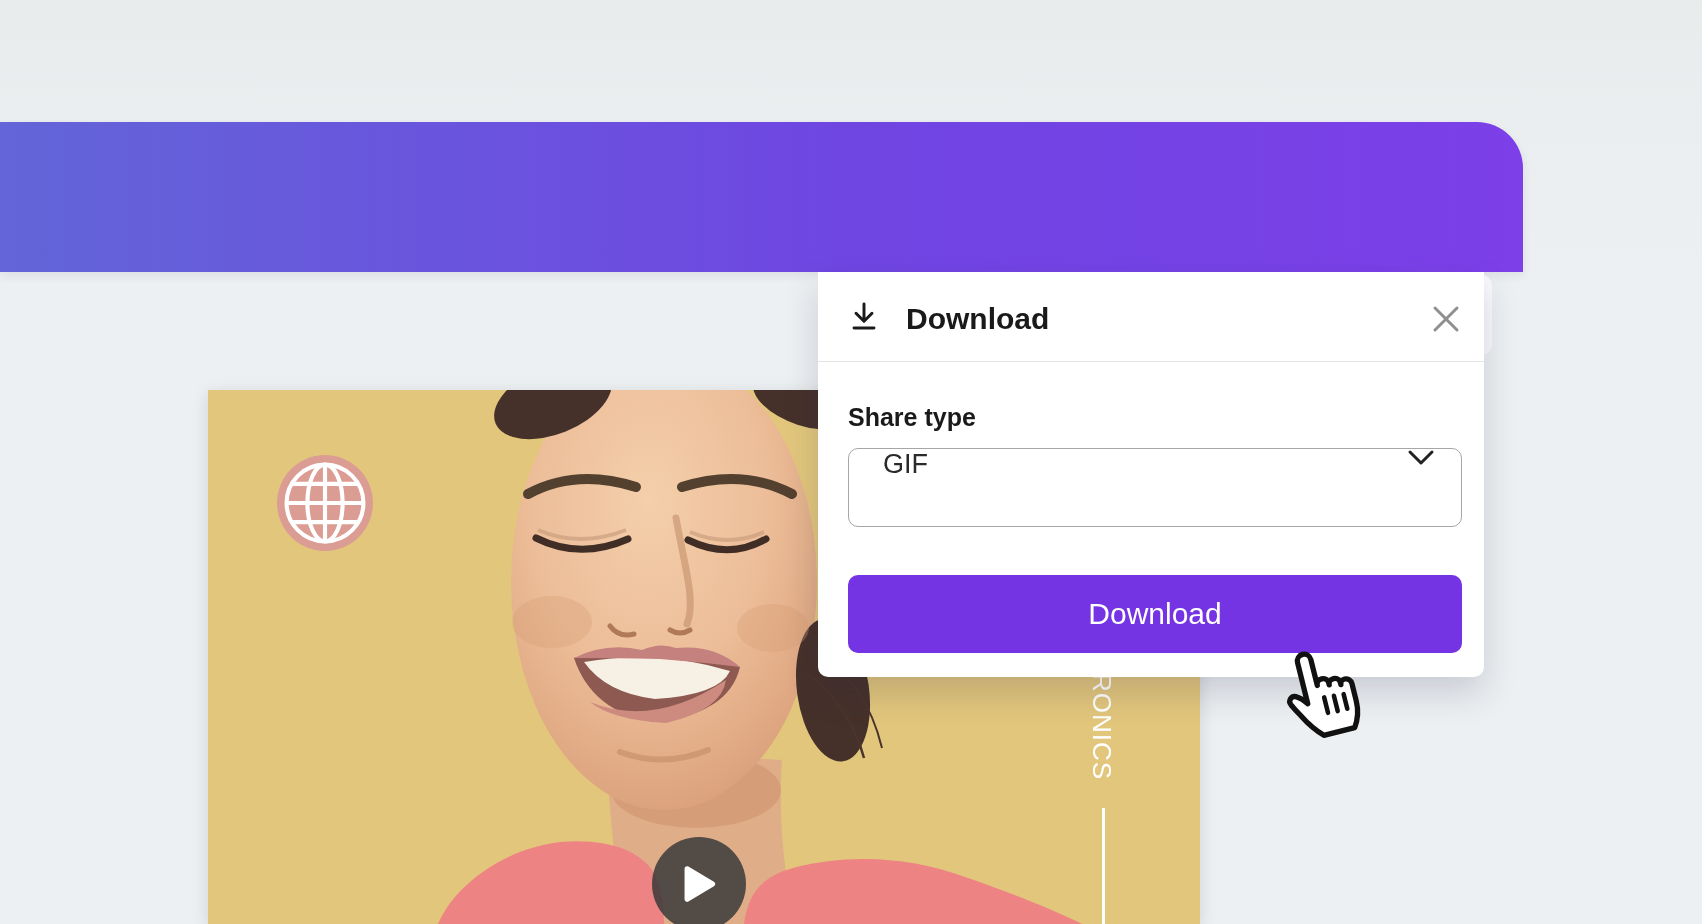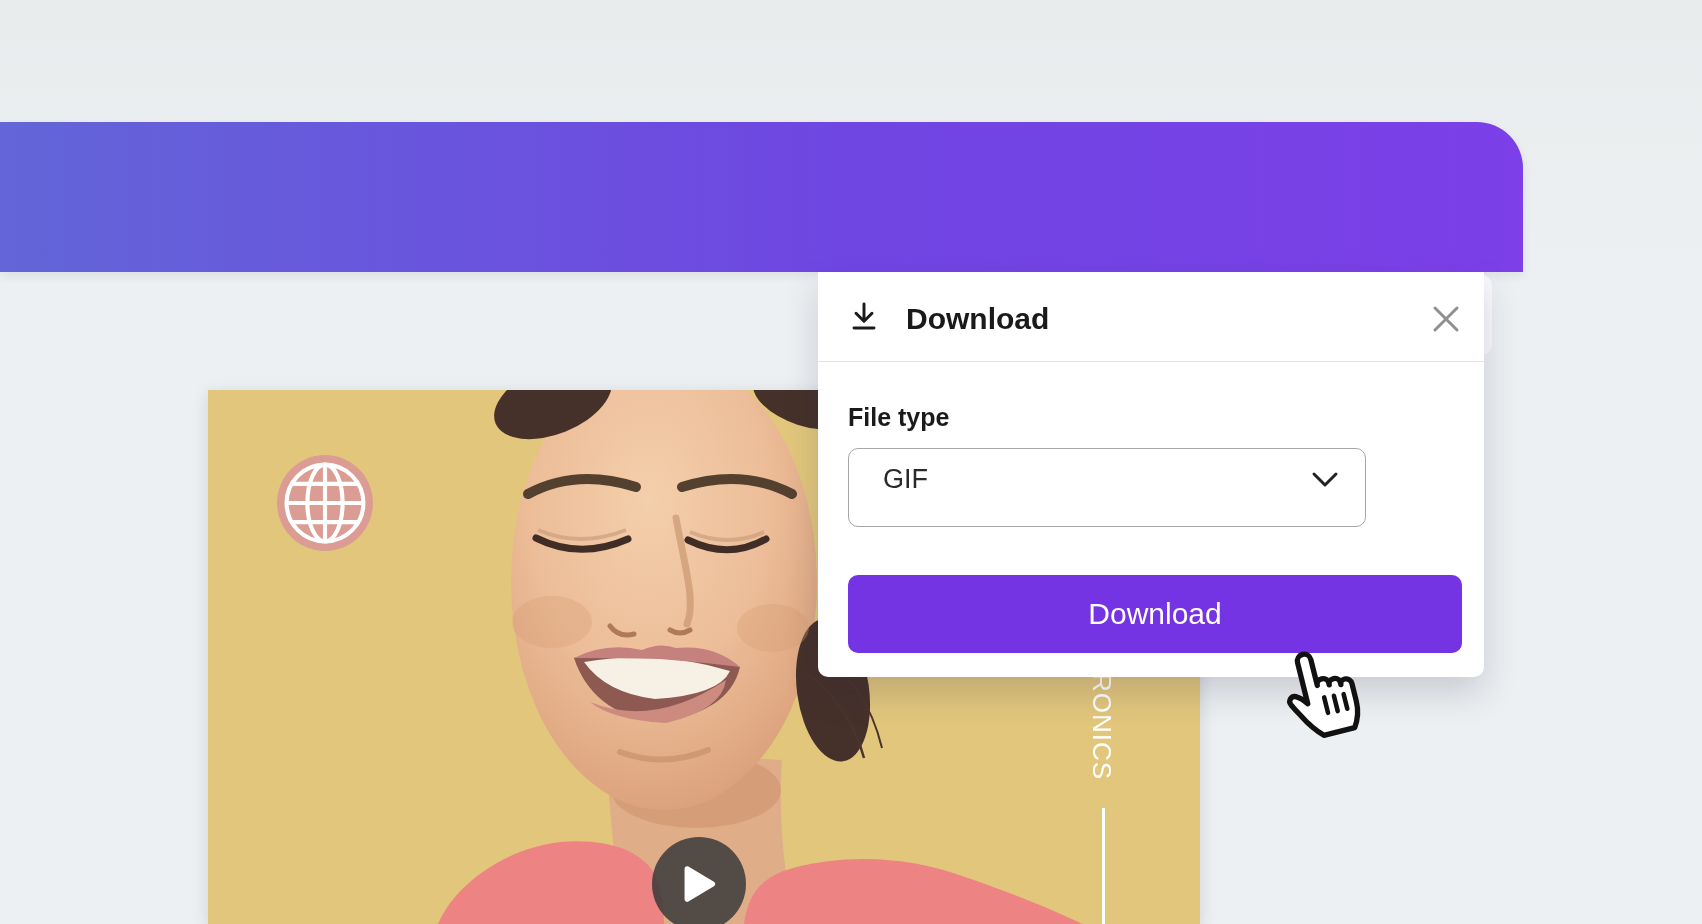--- a/index.html
+++ b/index.html
@@ -61,23 +61,23 @@
   .panel-header{position:absolute;left:0;top:0;width:100%;height:89px;}
   .panel-header .hdr-icon{position:absolute;left:30px;top:28px;}
   .panel-title{position:absolute;left:88px;top:30px;font-size:30px;font-weight:600;color:#1a1a1a;}
   .close-btn{
     position:absolute;right:14px;top:29px;width:48px;height:36px;
     background:none;border:none;cursor:pointer;display:flex;align-items:center;justify-content:center;
   }
   .divider{position:absolute;left:0;top:89px;width:100%;height:1px;background:#e5e5e5;}
   .field-label{position:absolute;left:30px;top:131px;font-size:25px;font-weight:600;color:#1a1a1a;}
   .select{
-    position:absolute;left:30px;top:176px;width:518px;height:79px;
+    position:absolute;left:30px;top:176px;width:614px;height:79px;
     border:1.5px solid #a6a6a6;border-radius:10px;background:#fff;cursor:pointer;
-    display:flex;align-items:center;box-sizing:border-box;padding:0 26px 16px 34px;
+    display:flex;box-sizing:border-box;padding:0 26px 16px 34px;
   }
   .select .sel-value{font-size:27px;color:#2a2a2a;flex:1;}
   .panel-dl-btn{
     position:absolute;left:30px;top:303px;width:614px;height:78px;border:none;cursor:pointer;
     background:#7434e3;border-radius:10px;color:#ffffff;font-size:30px;font-weight:500;
     font-family:inherit;
   }
 
   
   .hand-cursor{left:1276px;top:633px;z-index:50;transform:rotate(-14deg);}
@@ -183,21 +183,21 @@
     </svg>
     <span class="panel-title">Download</span>
     <button class="close-btn">
       <svg width="30" height="30" viewBox="0 0 30 30">
         <path d="M4 4 L26 26 M26 4 L4 26" stroke="#8f8f8f" stroke-width="3" stroke-linecap="round"></path>
       </svg>
     </button>
   </div>
   <div class="divider"></div>
 
-  <div class="field-label">File type</div>
+  <div class="field-label">Share type</div>
 
   <div class="select">
     <span class="sel-value">GIF</span>
     <svg width="28" height="18" viewBox="0 0 28 18">
       <path d="M3 3 L14 14 L25 3" fill="none" stroke="#222222" stroke-width="3" stroke-linecap="round" stroke-linejoin="round"></path>
     </svg>
   </div>
 
   <button class="panel-dl-btn">Download</button>
 </div>

